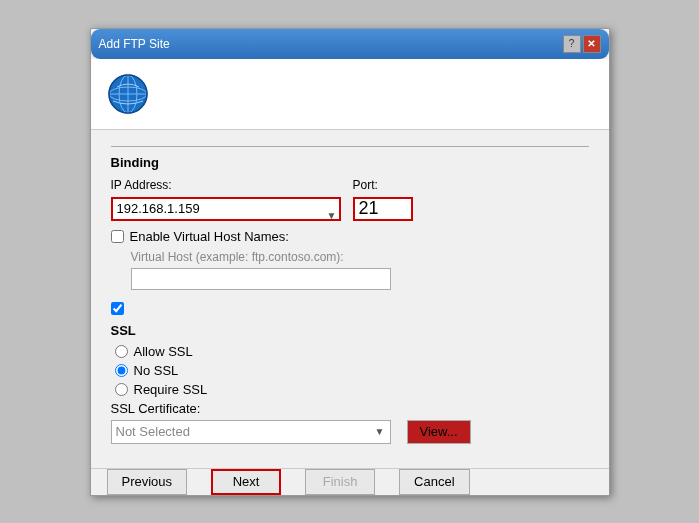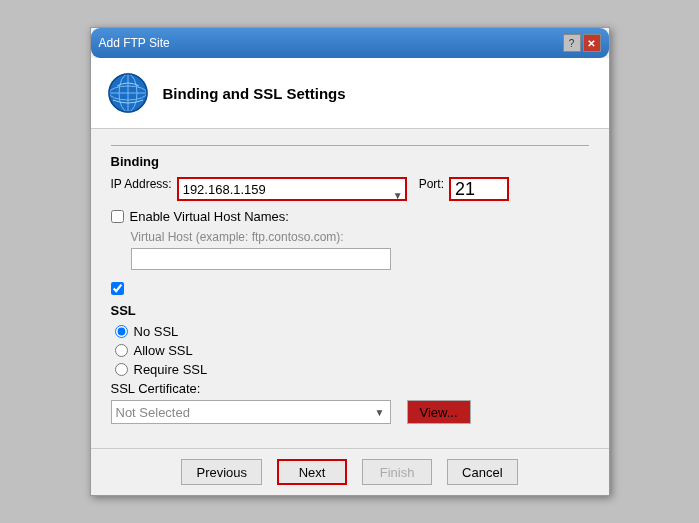--- a/index.html
+++ b/index.html
@@ -85,21 +85,21 @@
       margin-bottom: 12px;
     }
     .row {
       display: flex;
       gap: 12px;
       align-items: flex-end;
       margin-bottom: 8px;
     }
     .field-group {
       display: flex;
-      flex-direction: row;
+      flex-direction: column;
       gap: 5px;
     }
     .field-group label {
       font-size: 12px;
       color: #000;
     }
     .ip-select-wrap {
       position: relative;
       display: flex;
       align-items: flex-end;
@@ -209,24 +209,24 @@
     }
     button.view-btn {
       height: 24px;
       padding: 0 12px;
       background: #b91c1c;
       border: 1px solid #aaa;
       font-size: 13px;
       cursor: pointer;
     }
     .footer {
-      padding: 10px 16px;
-      display: flex;
-      justify-content: center;
-      gap: 15px;
+      padding: 0 16px;
+      display: flex;
+      justify-content: flex-start;
+      gap: 24px;
       border-top: 1px solid #ccc;
       background: #f0f0f0;
     }
     .footer button {
       height: 26px;
       min-width: 70px;
       padding: 0 14px;
       font-size: 13px;
       background: #e8e8e8;
       border: 1px solid #aaa;
@@ -259,21 +259,20 @@
     <svg class="globe-icon" viewBox="0 0 42 42">
       <circle cx="21" cy="21" r="19" fill="#1a6fc4" stroke="#0a4a90" stroke-width="1"></circle>
       <ellipse cx="21" cy="21" rx="9" ry="19" fill="none" stroke="#7ab8f5" stroke-width="1"></ellipse>
       <ellipse cx="21" cy="21" rx="19" ry="7" fill="none" stroke="#7ab8f5" stroke-width="1"></ellipse>
       <line x1="2" y1="21" x2="40" y2="21" stroke="#7ab8f5" stroke-width="1"></line>
       <line x1="21" y1="2" x2="21" y2="40" stroke="#7ab8f5" stroke-width="1"></line>
       <circle cx="21" cy="21" r="19" fill="none" stroke="#0a4a90" stroke-width="1.5"></circle>
       <path d="M10 14 Q21 8 32 14" stroke="#a0d0ff" stroke-width="1" fill="none"></path>
       <path d="M6 28 Q21 34 36 28" stroke="#a0d0ff" stroke-width="1" fill="none"></path>
     </svg>
-    <span class="header-title">Binding and SSL Settings</span>
   </div>
 
   <div class="content">
 
     <div class="binding-section">
       <div class="section-label">Binding</div>
 
       <div class="row">
         <div class="field-group">
           <label>IP Address:</label>
@@ -300,26 +299,26 @@
     </div>
 
     <div class="auto-start-row">
       <input type="checkbox" id="autostart-cb" checked="" style="">
     </div>
 
     <div class="ssl-section">
       <div class="ssl-label">SSL</div>
 
       <div class="radio-row">
+        <input type="radio" name="ssl" id="allow-ssl" style="">
+        <label for="allow-ssl">Allow SSL</label>
+      </div>
+      <div class="radio-row">
         <input type="radio" name="ssl" id="no-ssl" checked="" style="">
         <label for="no-ssl">No SSL</label>
-      </div>
-      <div class="radio-row">
-        <input type="radio" name="ssl" id="allow-ssl" style="">
-        <label for="allow-ssl">Allow SSL</label>
       </div>
       <div class="radio-row">
         <input type="radio" name="ssl" id="require-ssl" style="">
         <label for="require-ssl">Require SSL</label>
       </div>
 
       <div class="cert-label">SSL Certificate:</div>
       <div class="cert-row">
         <div class="cert-select-wrap">
           <select class="cert-select">

